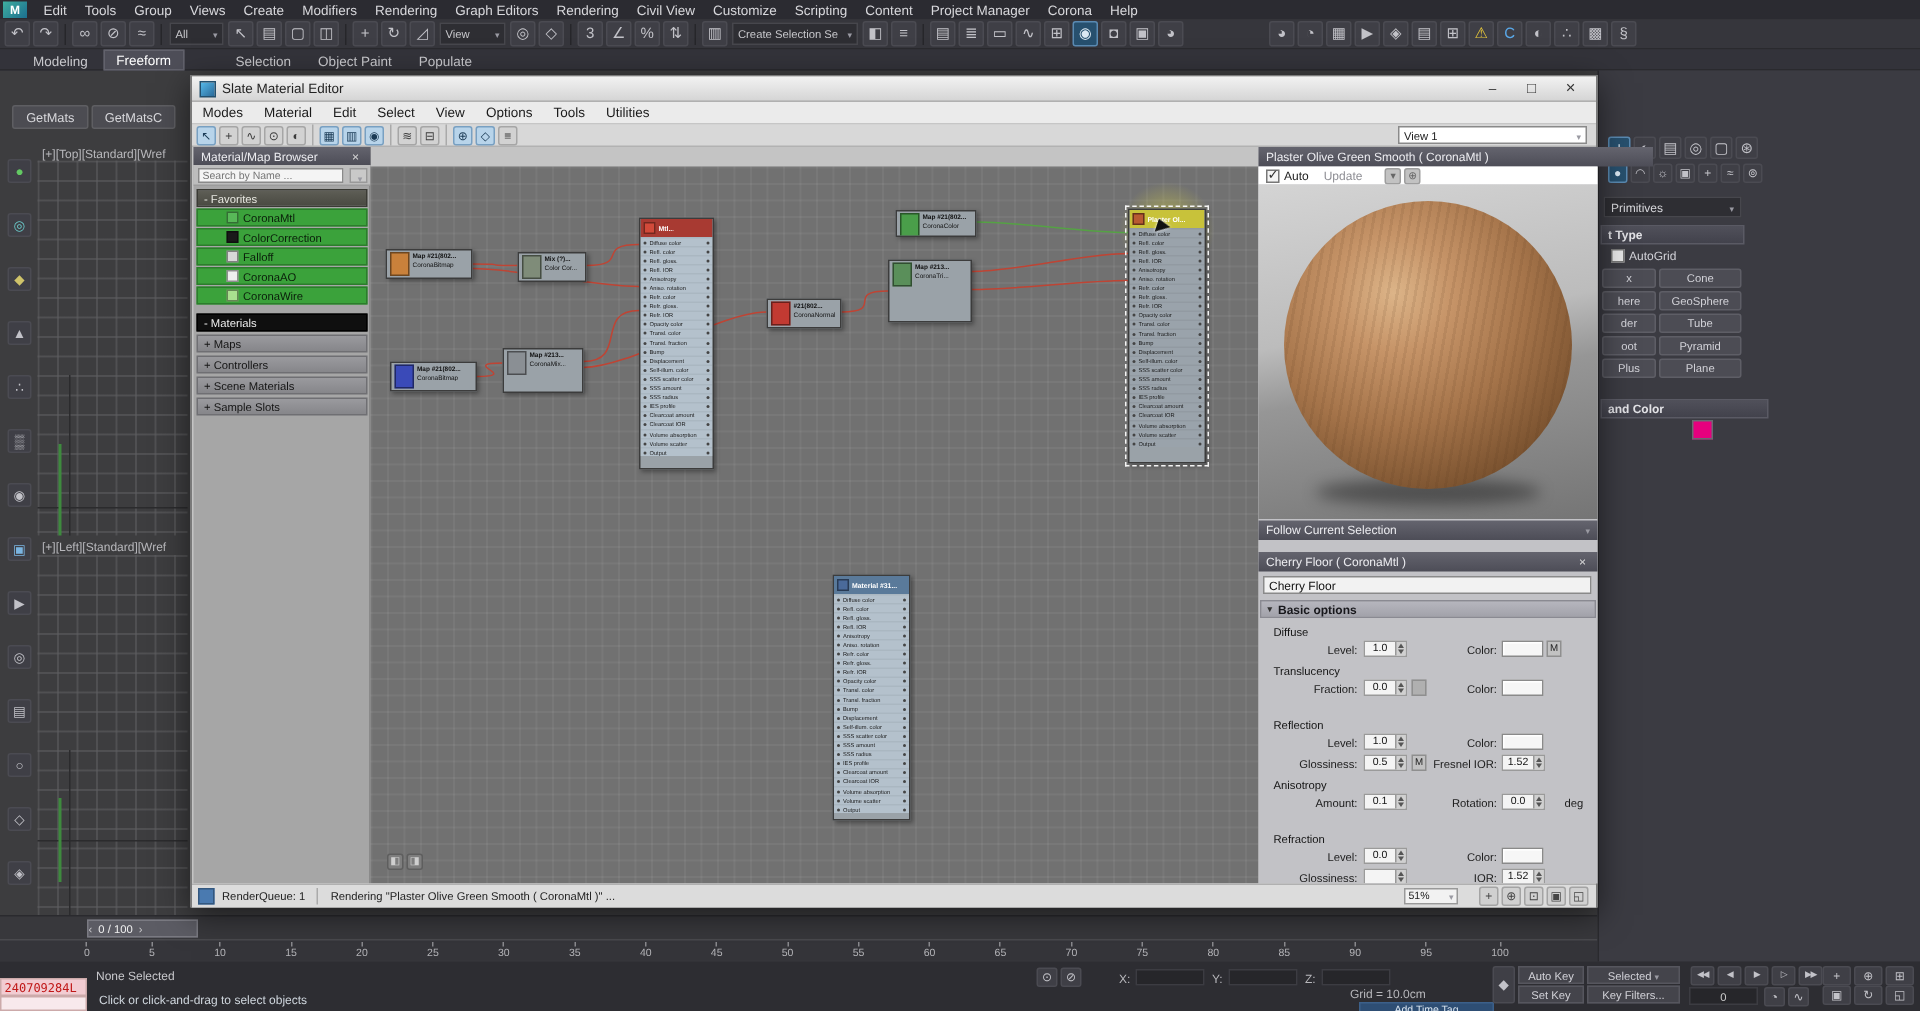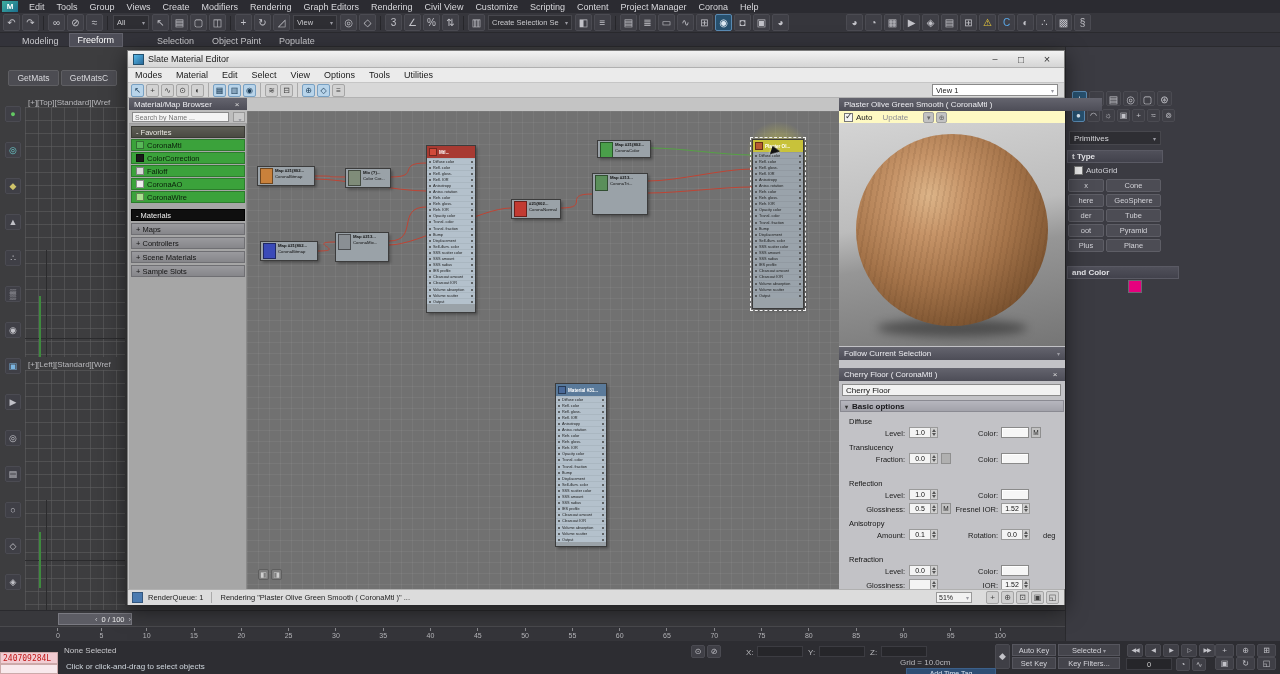--- a/index.html
+++ b/index.html
@@ -53,21 +53,21 @@
 .dkhdr{position:absolute;background:linear-gradient(#64646e,#4d4d57);color:#ececf0;font-size:8px;display:flex;align-items:center;padding:0 5px;white-space:nowrap;overflow:hidden}
 .xbtn{margin-left:auto;width:10px;text-align:center;color:#ddd}
 .xbtn::after{content:"×";font-size:8px}
 #srchrow{position:absolute;left:0;top:12px;width:118px;height:14px;background:#bdbdbd;border-bottom:1px solid #9c9c9c}
 #srchrow input{position:absolute;left:3px;top:2px;width:97px;height:10px;border:1px solid #8a8a8a;background:#f4f4f4;font-size:7px;font-family:"Liberation Sans",sans-serif;color:#333;padding:0 2px}
 #srchbtn{position:absolute;right:2px;top:2px;width:12px;height:10px;background:#c9c9c9;border:1px solid #999;display:flex;align-items:center;justify-content:center}
 #bbody{position:absolute;left:0;top:26px;width:118px;height:465px;overflow:hidden}
 .bgh{height:12px;margin:2px 2px 0 2px;background:linear-gradient(#9a9a9e,#86868a);border:1px solid #6f6f73;font-size:7.5px;color:#141414;display:flex;align-items:center;padding-left:4px}
 .bgh.dark{background:linear-gradient(#5e5e56,#4a4a42);color:#e9e9e2;border-color:#3a3a34}
 .bgh.black{background:#0f0f0f;color:#f0f0f0;border-color:#000;margin-top:6px}
-.fav{height:12px;margin:1px 2px 0 2px;background:#3ba23b;border:1px solid #2c7c2c;font-size:7.5px;color:#0a1e0a;display:flex;align-items:center;padding-left:4px}
+.fav{height:12px;margin:1px 2px 0 2px;background:#3ba23b;border:1px solid #2c7c2c;font-size:7.5px;color:#0a1e0a;display:flex;align-items:center;padding-left:19px}
 .fsw{width:8px;height:8px;border:1px solid rgba(0,0,0,.4);margin-right:3px;flex:none}
 
 #sl-view{left:119px;top:47px;width:592px;height:491px}
 #vtabs{position:absolute;left:0;top:0;width:592px;height:13px;background:#b0b0b0;border-bottom:1px solid #969696}
 #vtab{position:absolute;left:2px;top:1px;width:46px;height:12px;background:#e8e8e8;border:1px solid #969696;border-bottom:none;font-size:7.5px;color:#222;text-align:center;line-height:11px}
 #canvas{position:absolute;left:0;top:13px;width:592px;height:478px;background:#717171;background-image:linear-gradient(rgba(255,255,255,.05) 1px,transparent 1px),linear-gradient(90deg,rgba(255,255,255,.05) 1px,transparent 1px);background-size:11px 11px;overflow:hidden}
 #halo{position:absolute;left:499px;top:10px;width:64px;height:64px;border-radius:50%;background:radial-gradient(circle,rgba(228,222,60,.6),rgba(228,222,60,0) 70%);z-index:1}
 .wires{position:absolute;left:0;top:0;z-index:2;pointer-events:none}
 .node{position:absolute;border:1px solid #3c3c3c;box-shadow:1.5px 1.5px 3px rgba(0,0,0,.35);background:#9aa2a8;overflow:hidden;z-index:3}
 .node.sel{outline:1px dashed #f5f5f5;outline-offset:1px}
@@ -81,21 +81,21 @@
 .ntl div:first-child{font-weight:bold}
 .nbody{background:#b4c1cc}
 .slot{height:6.1px;display:flex;align-items:center;justify-content:space-between;font-size:3.8px;color:#1a1a1a;padding:0 2px;border-top:1px solid rgba(0,0,0,.05)}
 .sdot{width:2px;height:2px;border-radius:50%;background:#444;flex:none}
 .stext{flex:1;margin:0 2px;white-space:nowrap;overflow:hidden}
 #cursor{position:absolute;left:524px;top:36px;width:0;height:0;border-left:9px solid #111;border-top:3px solid transparent;border-bottom:6px solid transparent;transform:rotate(18deg);filter:drop-shadow(0 0 1px #fff);z-index:6}
 #cnav{position:absolute;left:10px;top:458px;display:flex;z-index:4}
 #cnav .tb-icon{width:11px;height:11px;background:#7e7e7e;border-color:#5e5e5e;color:#cfcfcf;font-size:7px;line-height:9px}
 
 #sl-right{left:711px;top:47px;width:226px;height:491px;background:#c2c2c6}
-#autorow{position:absolute;left:0;top:13px;width:226px;height:12px;background:#fef9c3;display:flex;align-items:center;padding-left:5px;font-size:8px;color:#222}
+#autorow{position:absolute;left:0;top:13px;width:226px;height:12px;background:#ffffff;display:flex;align-items:center;padding-left:5px;font-size:8px;color:#222}
 .cb{width:9px;height:9px;background:#f4f4f4;border:1px solid #777;position:relative;margin-right:3px;flex:none}
 .cb.on::after{content:"✓";position:absolute;left:0;top:-2.5px;font-size:9px;color:#333}
 #updlbl{color:#8e8e94;margin-left:10px}
 #prevctrl{margin-left:14px;display:flex}
 #prevctrl .tb-icon{width:11px;height:11px;background:#c2c2c2;border-color:#9e9e9e;color:#666;font-size:7px;line-height:9px}
 #preview{position:absolute;left:0;top:25px;width:226px;height:223px;background:linear-gradient(170deg,#d4d4d4 0%,#bcbcbc 42%,#969696 58%,#757575 100%);overflow:hidden}
 #sphshadow{position:absolute;left:38px;top:196px;width:150px;height:18px;border-radius:50%;background:rgba(0,0,0,.38);filter:blur(5px)}
 #sphere{position:absolute;left:17px;top:11px;width:192px;height:192px;border-radius:50%;background:radial-gradient(circle at 38% 32%,#dcb488 0%,#c69468 22%,#a5744a 50%,#7a522f 78%,#4e3420 100%)}
 #sphere::after{content:"";position:absolute;inset:0;border-radius:50%;background:repeating-linear-gradient(100deg,rgba(80,50,25,.10) 0 2px,rgba(0,0,0,0) 2px 6px)}
 #followbar{left:0;top:249px;width:226px;height:13px}
@@ -135,21 +135,21 @@
 #cp-autogrid{position:absolute;left:8px;top:119px;display:flex;align-items:center;font-size:8px;color:#d2d2d8}
 #cp-autogrid .cb{background:#e8e8e8}
 #cp-btns{position:absolute;left:1px;top:131px;width:98px}
 .cprow{display:flex}
 .cpbtn{background:#4c4c54;border:1px solid #5e5e66;color:#d2d2d8;font-size:7.5px;height:13px;display:flex;align-items:center;justify-content:center;border-radius:2px;margin:1px;overflow:hidden}
 .cpbtn.c1{width:36px}
 .cpbtn.c2{width:55px}
 #objcolor{position:absolute;left:62px;top:233px;width:14px;height:13px;border:1px solid #6a6a72}
 
 #trackbar{left:0;top:610px;width:1065px;height:16px;background:#38383c;border-top:1px solid #2a2a2e;z-index:4}
-#tslider{position:absolute;left:58px;top:2px;width:74px;height:12px;background:#5c5c64;border:1px solid #7a7a82;color:#f0f0f0;font-size:7.5px;display:flex;align-items:center;justify-content:flex-end}
+#tslider{position:absolute;left:58px;top:2px;width:74px;height:12px;background:#5c5c64;border:1px solid #7a7a82;color:#f0f0f0;font-size:7.5px;display:flex;align-items:center;justify-content:flex-start}
 #tslider::before{content:"‹";margin-right:4px;color:#c6c6ca}
 #tslider::after{content:"›";margin-left:4px;color:#c6c6ca}
 #ruler{left:0;top:626px;width:1065px;height:15px;background:#35353a;border-top:1px solid #4a4a4e;z-index:4}
 #rticks{position:absolute;left:56px;top:1px;width:950px;display:flex;justify-content:space-between}
 .tick{display:flex;flex-direction:column;align-items:center;font-size:7px;color:#b4b4b8}
 .tick::before{content:"";width:1px;height:3px;background:#8a8a8e;margin-bottom:1px}
 
 #sb{left:0;top:641px;width:1280px;height:33px;background:#2d2d32;z-index:6}
 #listener{position:absolute;left:0;top:11px;width:58px;height:12px;background:#f2ccd2;border:1px solid #caa;color:#c01818;font-size:8px;font-family:"DejaVu Sans Mono",monospace;display:flex;align-items:center;padding-left:2px}
 #listener2{position:absolute;left:0;top:23px;width:58px;height:10px;background:#f8e9ec;border:1px solid #caa}

